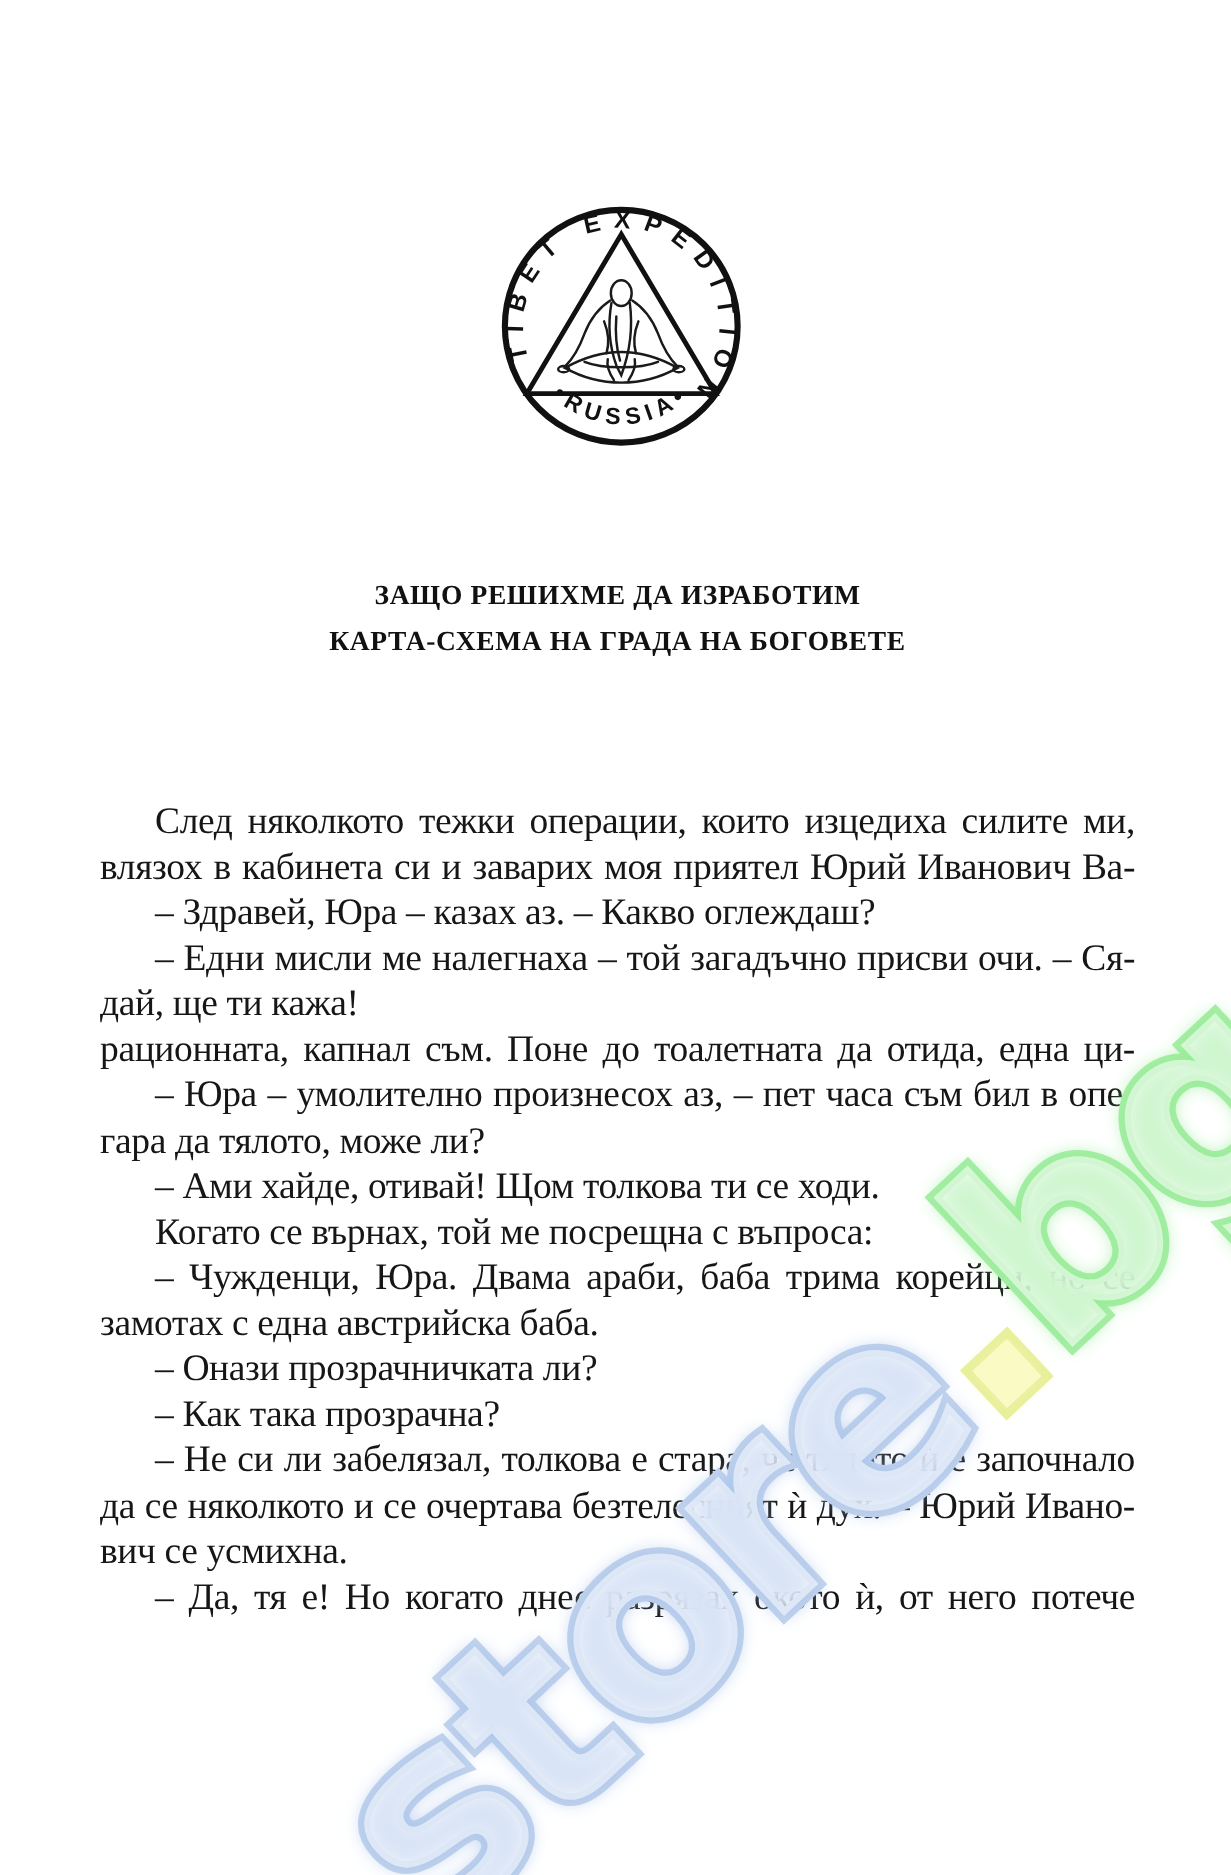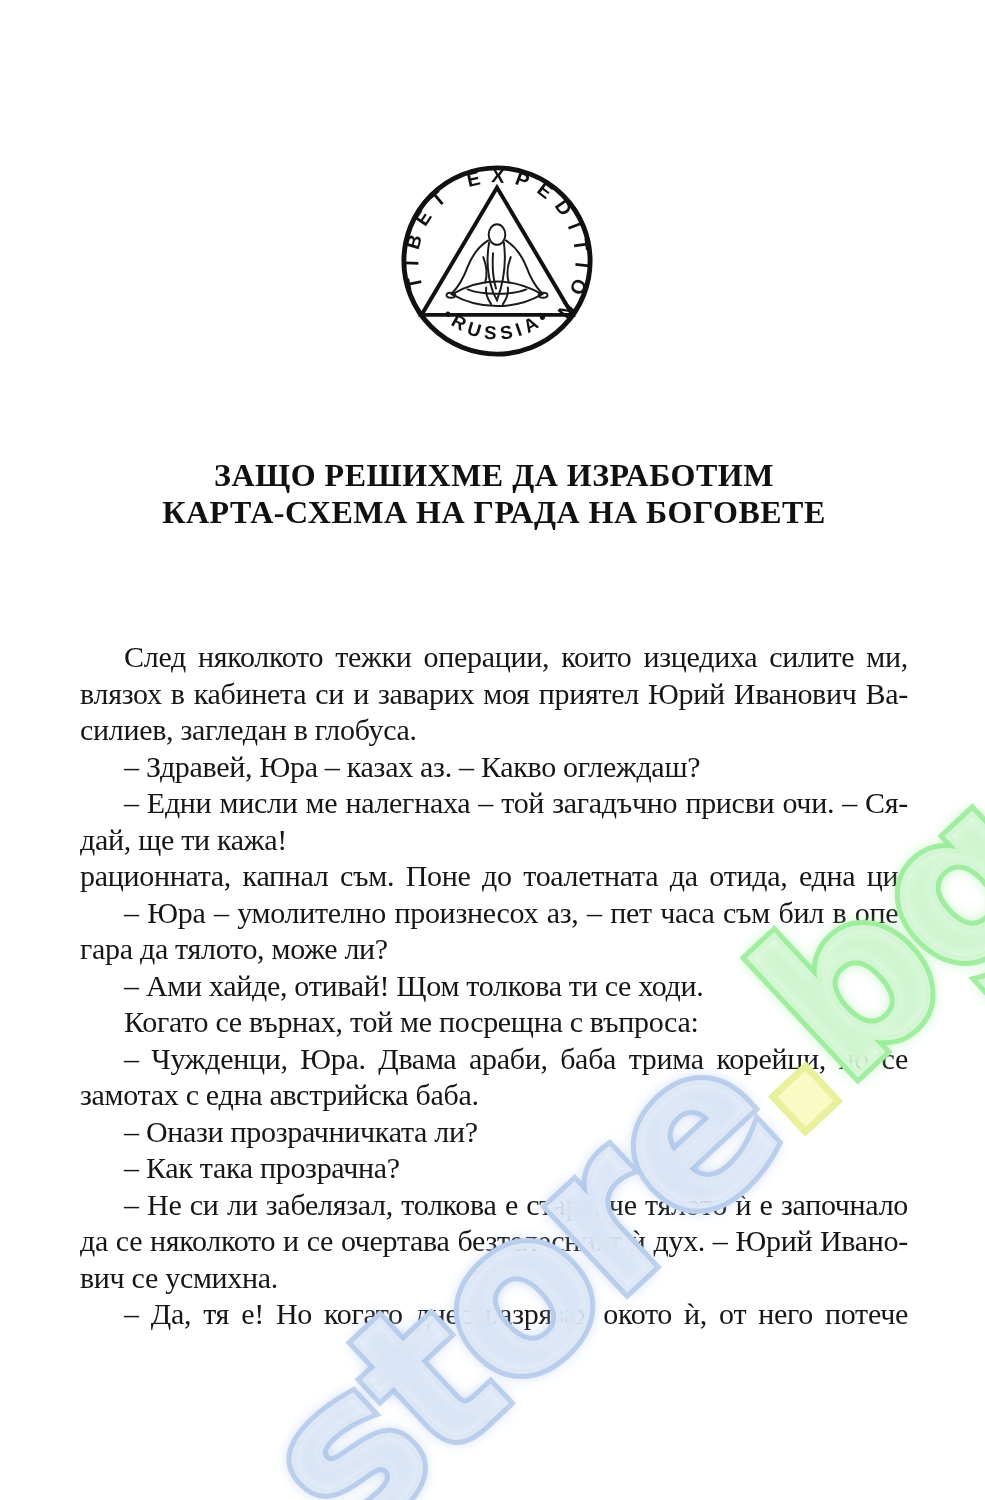--- a/index.html
+++ b/index.html
@@ -13,21 +13,21 @@
   }
 
   
   .stamp{position:absolute;left:399px;top:163px;width:196px;height:196px;}
   .stamp *{vector-effect:none;}
 
   
   .chapter-title{
     position:absolute;left:80px;top:457px;width:828px;
     margin:0;text-align:center;
-    font-size:32px;line-height:37px;font-weight:bold;
+    font-size:22px;line-height:37px;font-weight:bold;
     letter-spacing:.5px;color:#111;
   }
   .chapter-title span{display:block;}
 
   
   .chapter-text{
     position:absolute;left:80px;top:639px;width:828px;
     font-size:30px;line-height:36.5px;letter-spacing:-0.3px;
     color:#161616;
   }
@@ -108,21 +108,20 @@
 
   <h1 class="chapter-title">
     <span>ЗАЩО РЕШИХМЕ ДА ИЗРАБОТИМ</span>
     <span>КАРТА-СХЕМА НА ГРАДА НА БОГОВЕТЕ</span>
   </h1>
 
   <div class="chapter-text">
       <p>
         <span class="tl just ind">След няколкото тежки операции, които изцедиха силите ми,</span>
         <span class="tl just">влязох в кабинета си и заварих моя приятел Юрий Иванович Ва-</span>
-        <span class="tl">силиев, загледан в глобуса.</span>
       </p>
       <p>
         <span class="tl ind">– Здравей, Юра – казах аз. – Какво оглеждаш?</span>
       </p>
       <p>
         <span class="tl just ind">– Едни мисли ме налегнаха – той загадъчно присви очи. – Ся-</span>
         <span class="tl">дай, ще ти кажа!</span>
       </p>
       <p>
         <span class="tl just">рационната, капнал съм. Поне до тоалетната да отида, една ци-</span>

